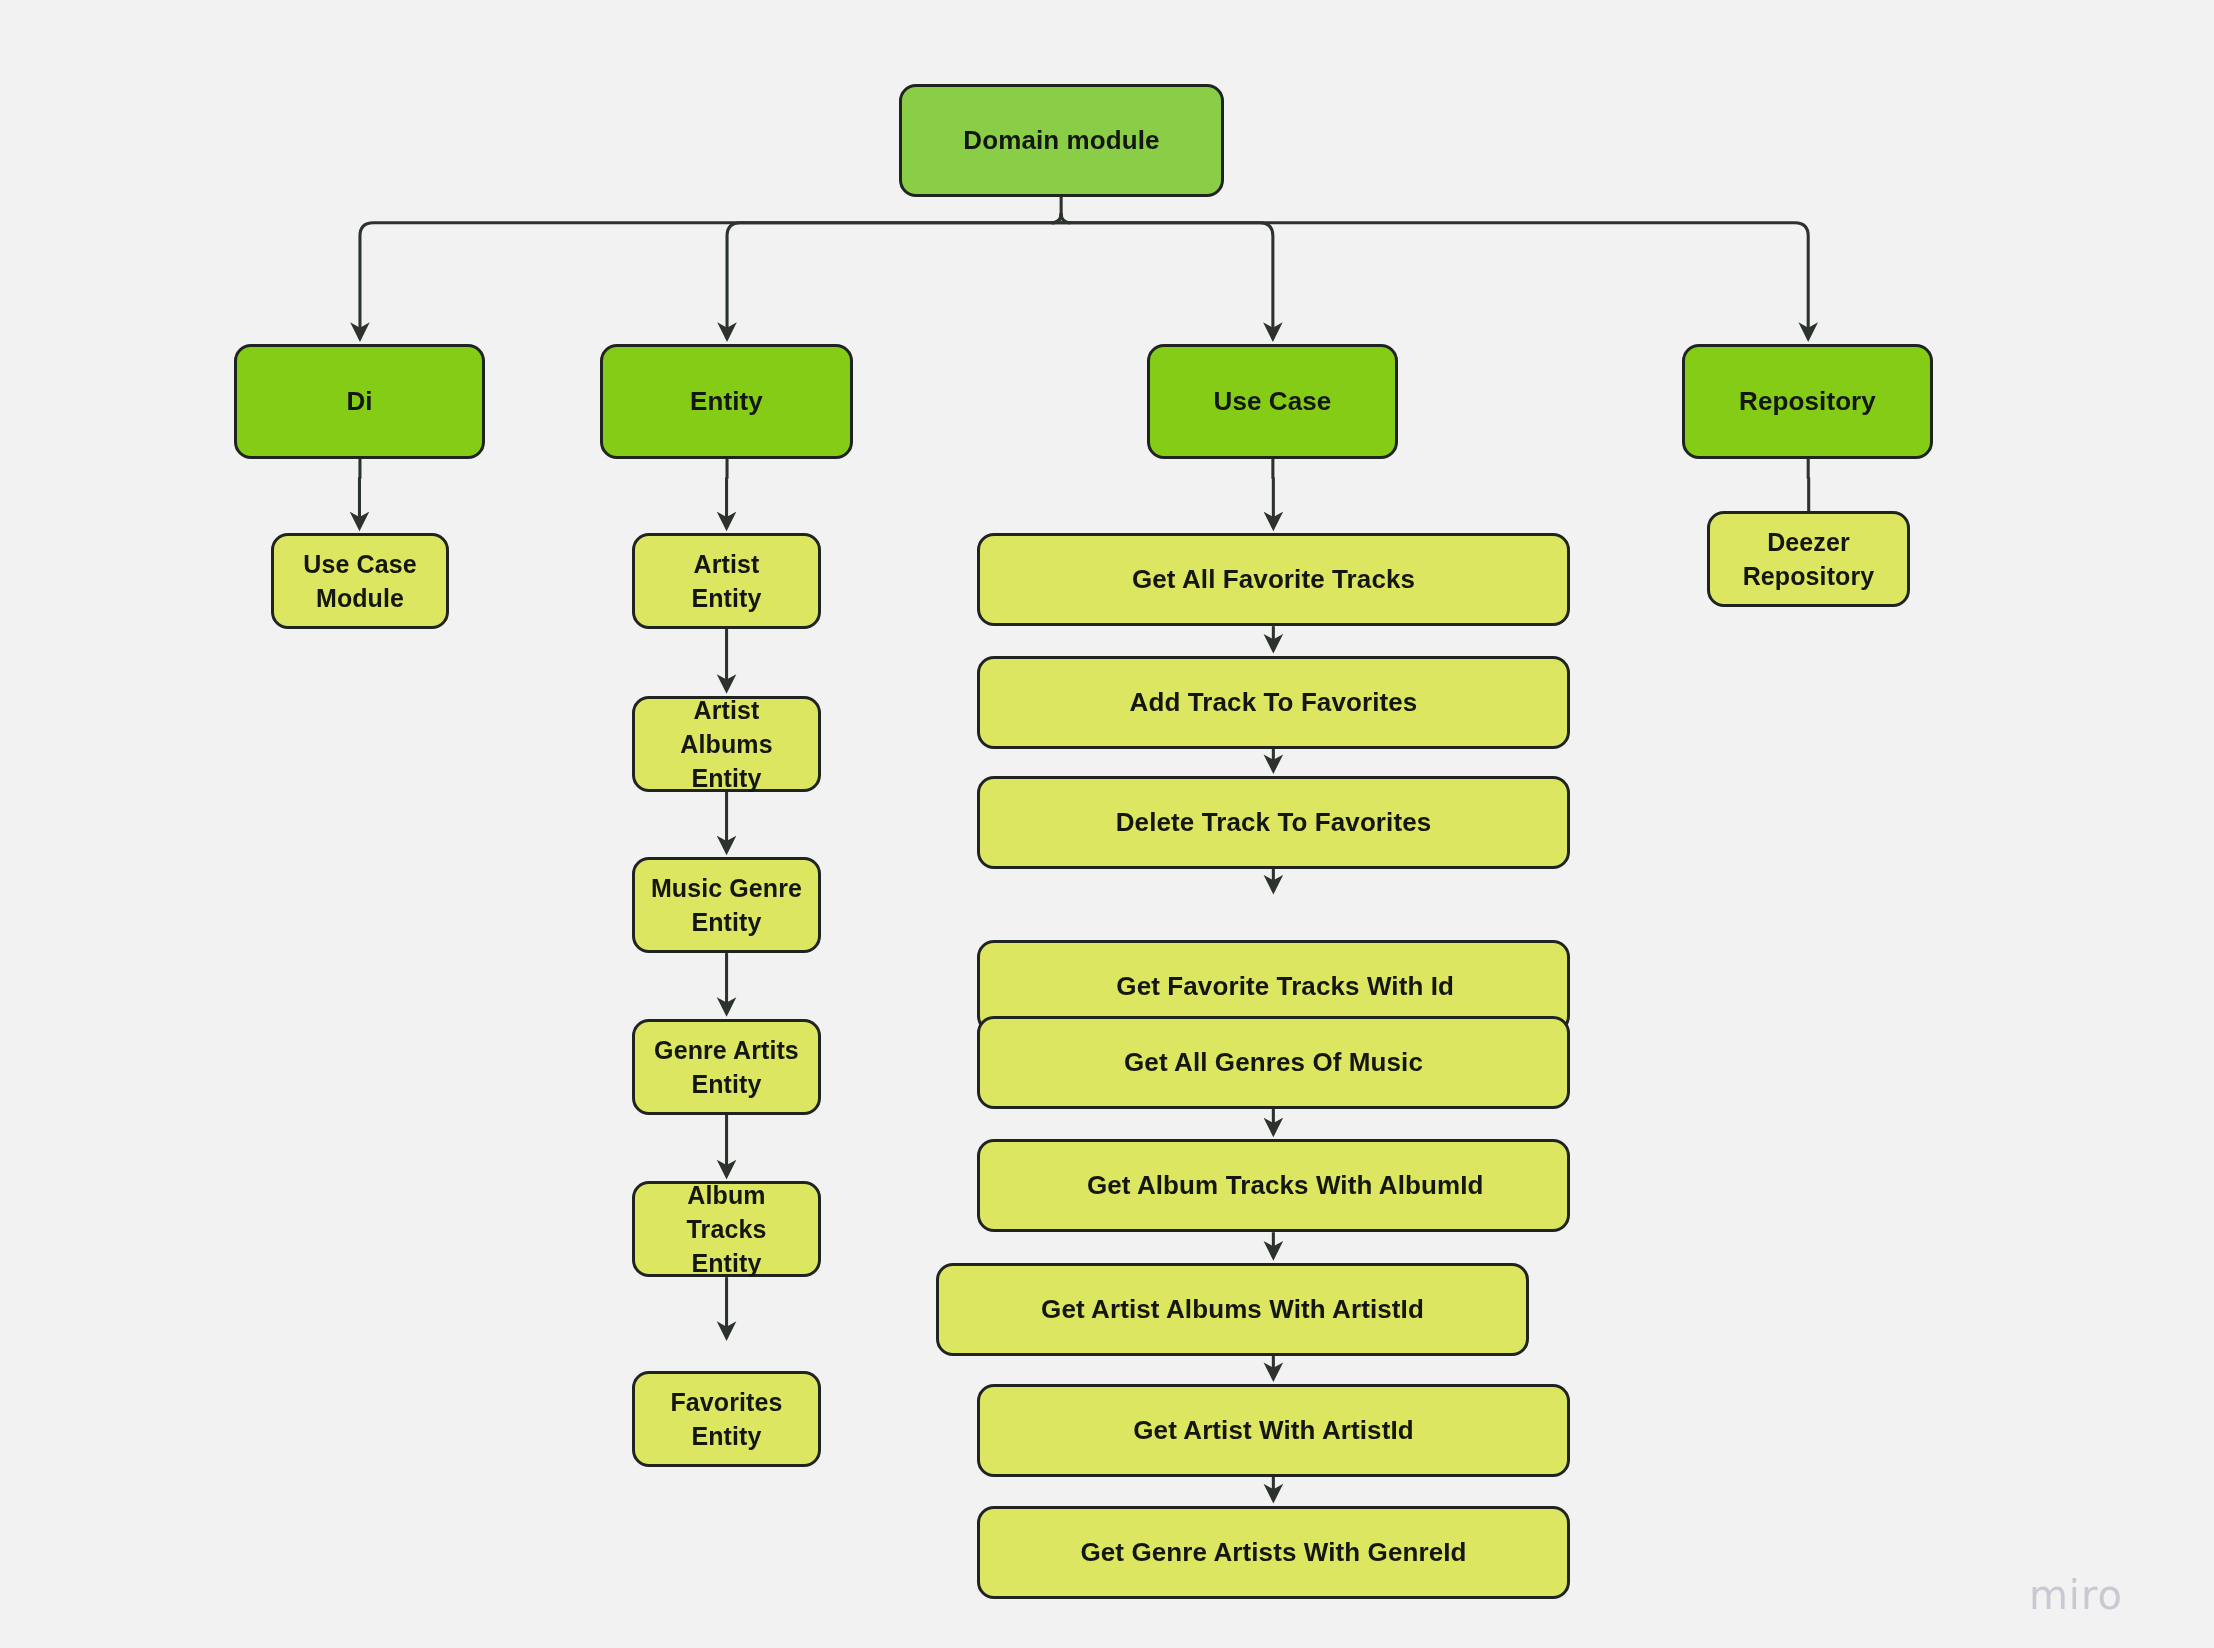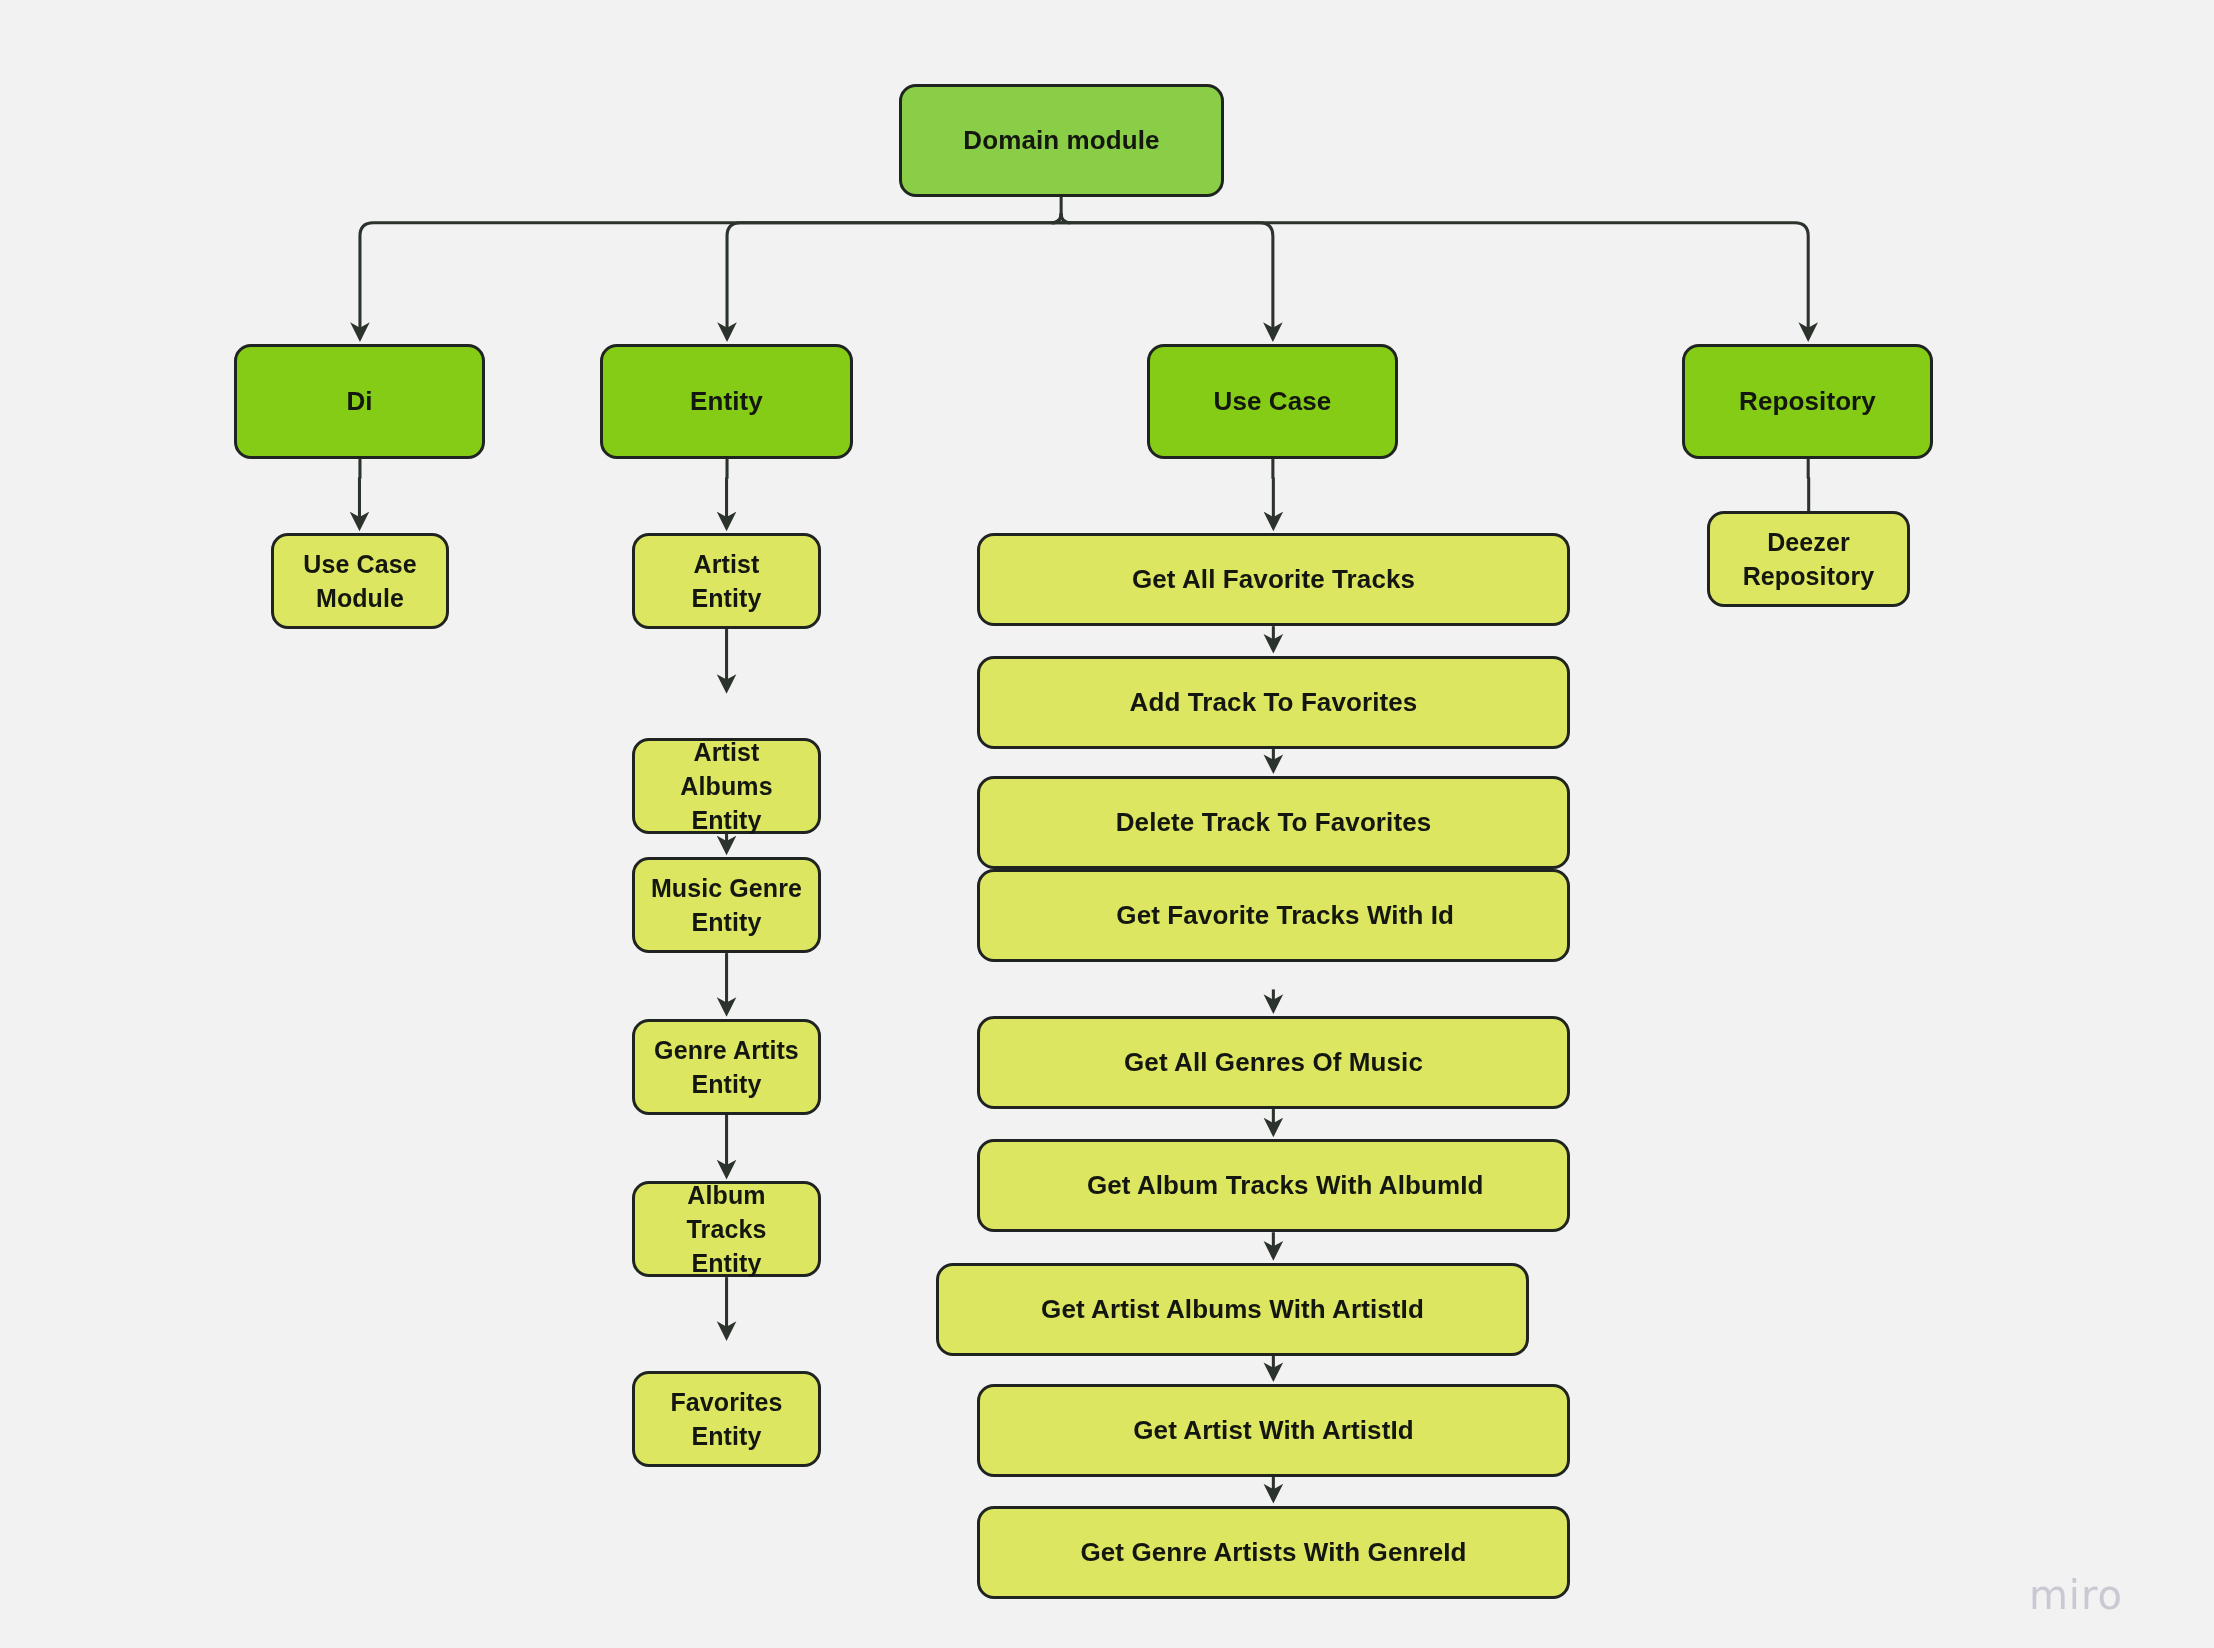--- a/index.html
+++ b/index.html
@@ -108,35 +108,35 @@
   </svg>
 
   <div id="nodes-layer">
       <div class="node lvl-root" style="left: 899px; top: 84px; width: 325px; height: 113px;">Domain module</div>
       <div class="node lvl-mid" style="left: 234px; top: 344px; width: 251px; height: 115px;">Di</div>
       <div class="node lvl-leaf" style="left: 271px; top: 533px; width: 178px; height: 96px;">Use Case
 Module</div>
       <div class="node lvl-mid" style="left: 600px; top: 344px; width: 253px; height: 115px;">Entity</div>
       <div class="node lvl-leaf" style="left: 632px; top: 533px; width: 189px; height: 96px;">Artist
 Entity</div>
-      <div class="node lvl-leaf" style="left: 632px; top: 696px; width: 189px; height: 96px; margin-top: 42px;">Artist Albums
+      <div class="node lvl-leaf" style="left: 632px; top: 696px; width: 189px; height: 96px;">Artist Albums
 Entity</div>
       <div class="node lvl-leaf" style="left: 632px; top: 857px; width: 189px; height: 96px;">Music Genre
 Entity</div>
       <div class="node lvl-leaf" style="left: 632px; top: 1019px; width: 189px; height: 96px;">Genre Artits
 Entity</div>
       <div class="node lvl-leaf" style="left: 632px; top: 1181px; width: 189px; height: 96px;">Album Tracks
 Entity</div>
       <div class="node lvl-leaf" style="left: 632px; top: 1343px; width: 189px; height: 96px; margin-top: 28px;">Favorites
 Entity</div>
       <div class="node lvl-mid" style="left: 1147px; top: 344px; width: 251px; height: 115px;">Use Case</div>
       <div class="node lvl-leaf wide" style="left: 977px; top: 533px; width: 593px; height: 93px;">Get All Favorite Tracks</div>
       <div class="node lvl-leaf wide" style="left: 977px; top: 656px; width: 593px; height: 93px;">Add Track To Favorites</div>
       <div class="node lvl-leaf wide" style="left: 977px; top: 776px; width: 593px; height: 93px;">Delete Track To Favorites</div>
-      <div class="node lvl-leaf wide" style="left: 977px; top: 869px; width: 593px; height: 93px; padding-left: 33px;">Get Favorite Tracks With Id</div>
+      <div class="node lvl-leaf wide" style="left: 977px; top: 940px; width: 593px; height: 93px; padding-left: 33px;">Get Favorite Tracks With Id</div>
       <div class="node lvl-leaf wide" style="left: 977px; top: 1016px; width: 593px; height: 93px;">Get All Genres Of Music</div>
       <div class="node lvl-leaf wide" style="left: 977px; top: 1139px; width: 593px; height: 93px; padding-left: 33px;">Get Album Tracks With AlbumId</div>
       <div class="node lvl-leaf wide" style="left: 936px; top: 1263px; width: 593px; height: 93px;">Get Artist Albums With ArtistId</div>
       <div class="node lvl-leaf wide" style="left: 977px; top: 1384px; width: 593px; height: 93px;">Get Artist With ArtistId</div>
       <div class="node lvl-leaf wide" style="left: 977px; top: 1506px; width: 593px; height: 93px;">Get Genre Artists With GenreId</div>
       <div class="node lvl-mid" style="left: 1682px; top: 344px; width: 251px; height: 115px;">Repository</div>
       <div class="node lvl-leaf" style="left: 1707px; top: 511px; width: 203px; height: 96px;">Deezer
 Repository</div>
     </div>
 

